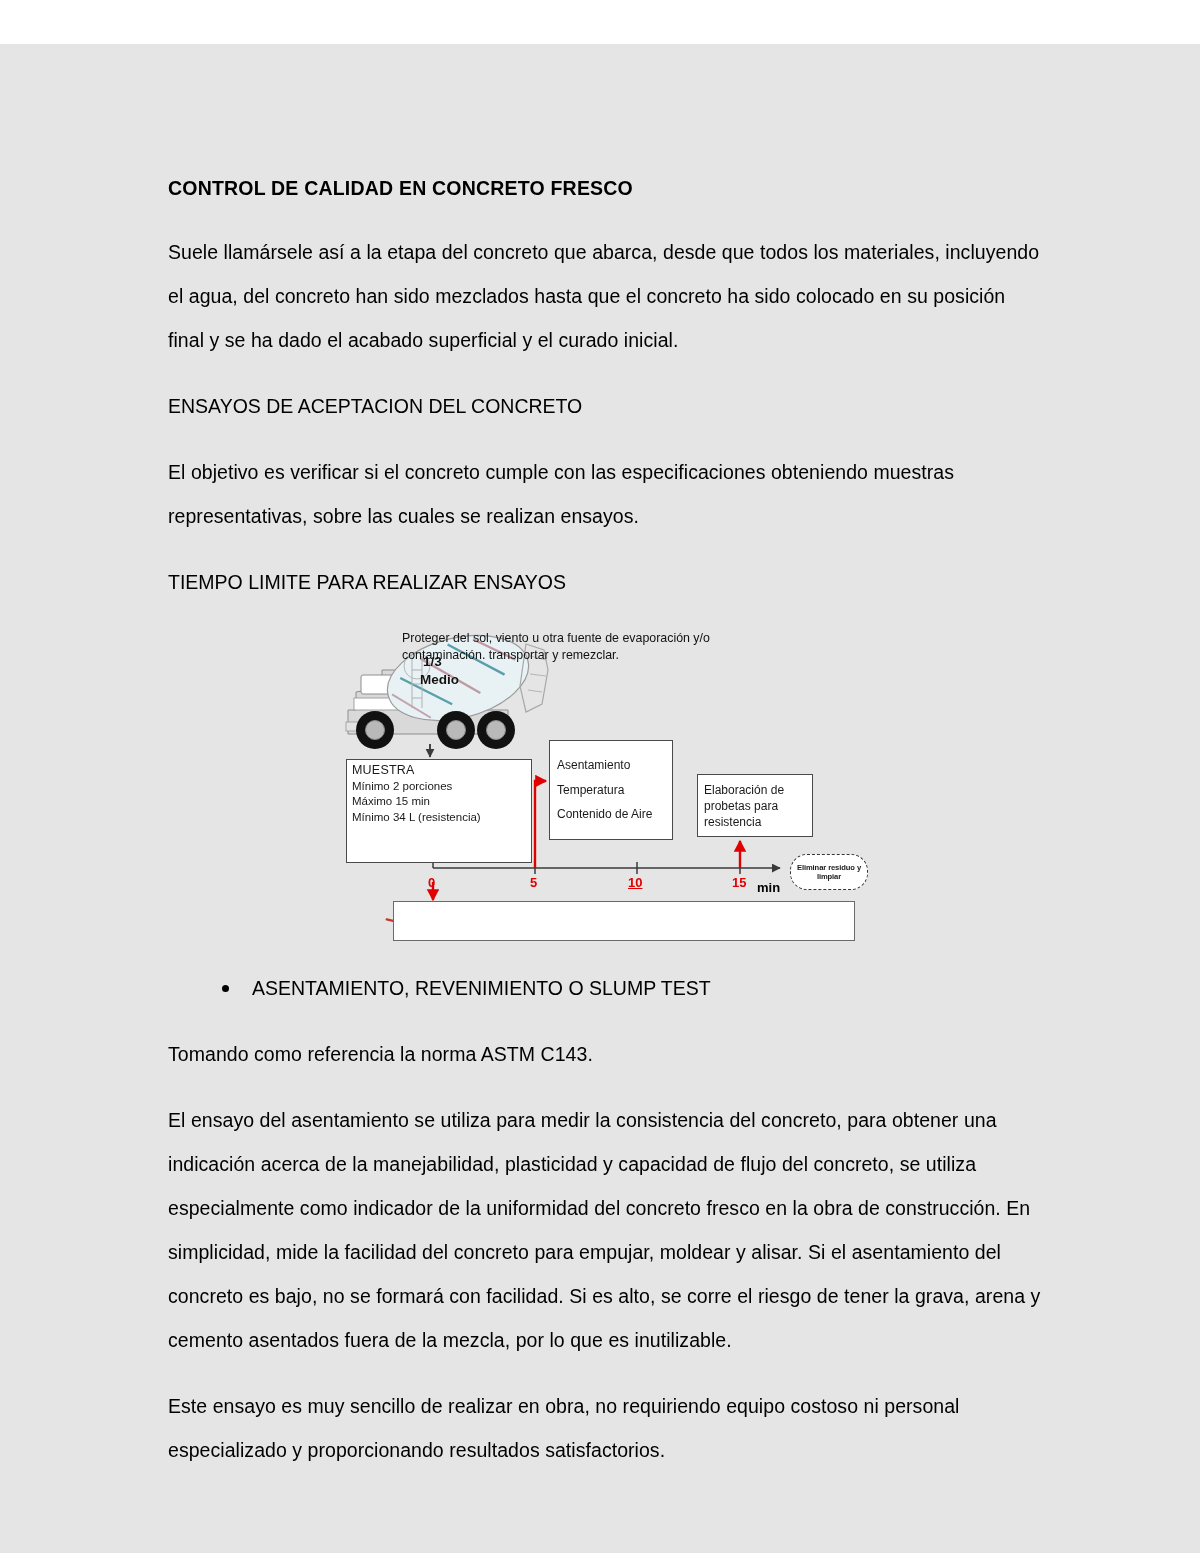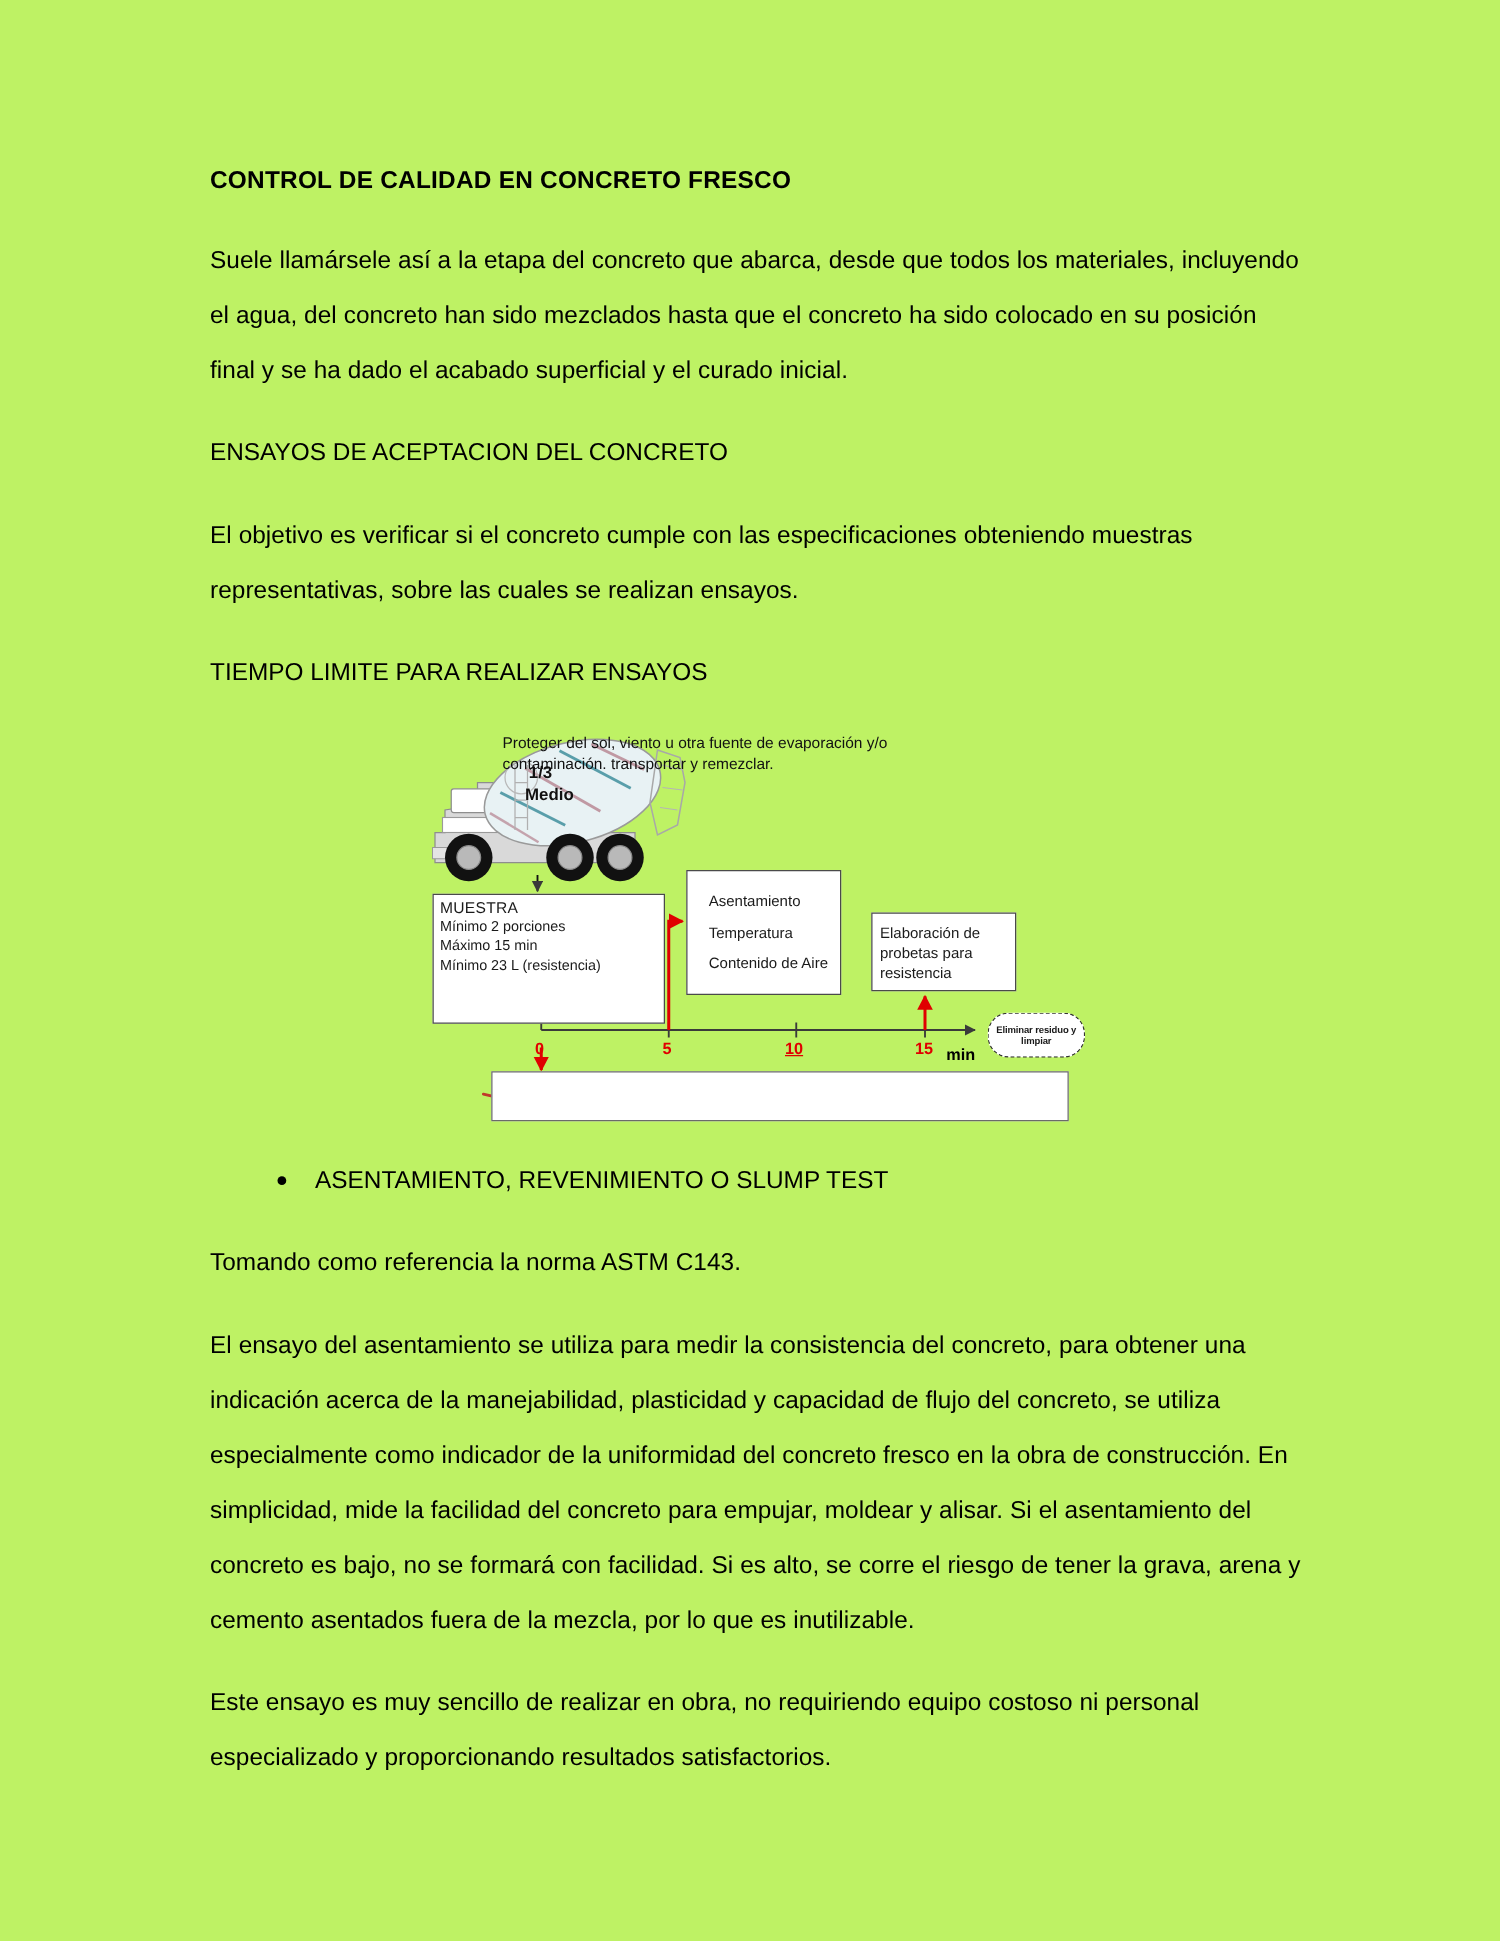--- a/index.html
+++ b/index.html
@@ -6,21 +6,22 @@
   html,body{margin:0;padding:0;background:#ffffff;}
   body{
     width:1200px;height:1553px;
     font-family:"Liberation Sans", sans-serif;
     color:#000000;
     position:relative;
     overflow:hidden;
   }
   .page{
     position:absolute;inset:0;
-    background:#bef264;
+    background:#e5e5e5;
+    margin-top:44px;
   }
   .doc{
     position:absolute;
     left:168px;top:132px;
     width:876px;
   }
   h1.doc-title{
     font-size:19.5px;
     font-weight:bold;
     letter-spacing:0.2px;
@@ -83,21 +84,21 @@
     box-sizing:border-box;
     font-size:11.5px;
     line-height:15.5px;
     color:#1a1a1a;
     padding:3px 5px;
   }
   .box-muestra{ left:16px; top:133px; width:186px; height:104px; }
   .box-muestra .ttl{ font-size:12.5px; letter-spacing:.2px; }
   .box-ensayos{ left:219px; top:114px; width:124px; height:100px;
                 display:flex;flex-direction:column;justify-content:center;gap:9px;
-                font-size:12px;padding-left:17px;}
+                font-size:12px;padding-left:7px;}
   .box-probetas{ left:367px; top:148px; width:116px; height:63px;
                  display:flex;flex-direction:column;justify-content:center;
                  font-size:12px;line-height:16px;padding-left:6px;}
   .box-caption{
     position:absolute;
     left:63px; top:275px; width:462px; height:40px;
     border:1.4px solid #6a6a6a;
     background:#ffffff;
     box-sizing:border-box;
   }
@@ -235,21 +236,21 @@
           </g>
         </svg>
 
         <div class="truck-lbl" style="left:93px;top:28px;">1/3</div>
         <div class="truck-lbl" style="left:90px;top:46px;">Medio</div>
 
         <div class="fig-box box-muestra">
           <div class="ttl">MUESTRA</div>
           <div>Mínimo 2 porciones</div>
           <div>Máximo 15 min</div>
-          <div>Mínimo 23 L (resistencia)</div>
+          <div>Mínimo 34 L (resistencia)</div>
         </div>
 
         <div class="fig-box box-ensayos">
           <div>Asentamiento</div>
           <div>Temperatura</div>
           <div>Contenido de Aire</div>
         </div>
 
         <div class="fig-box box-probetas">
           <div>Elaboración de</div>

